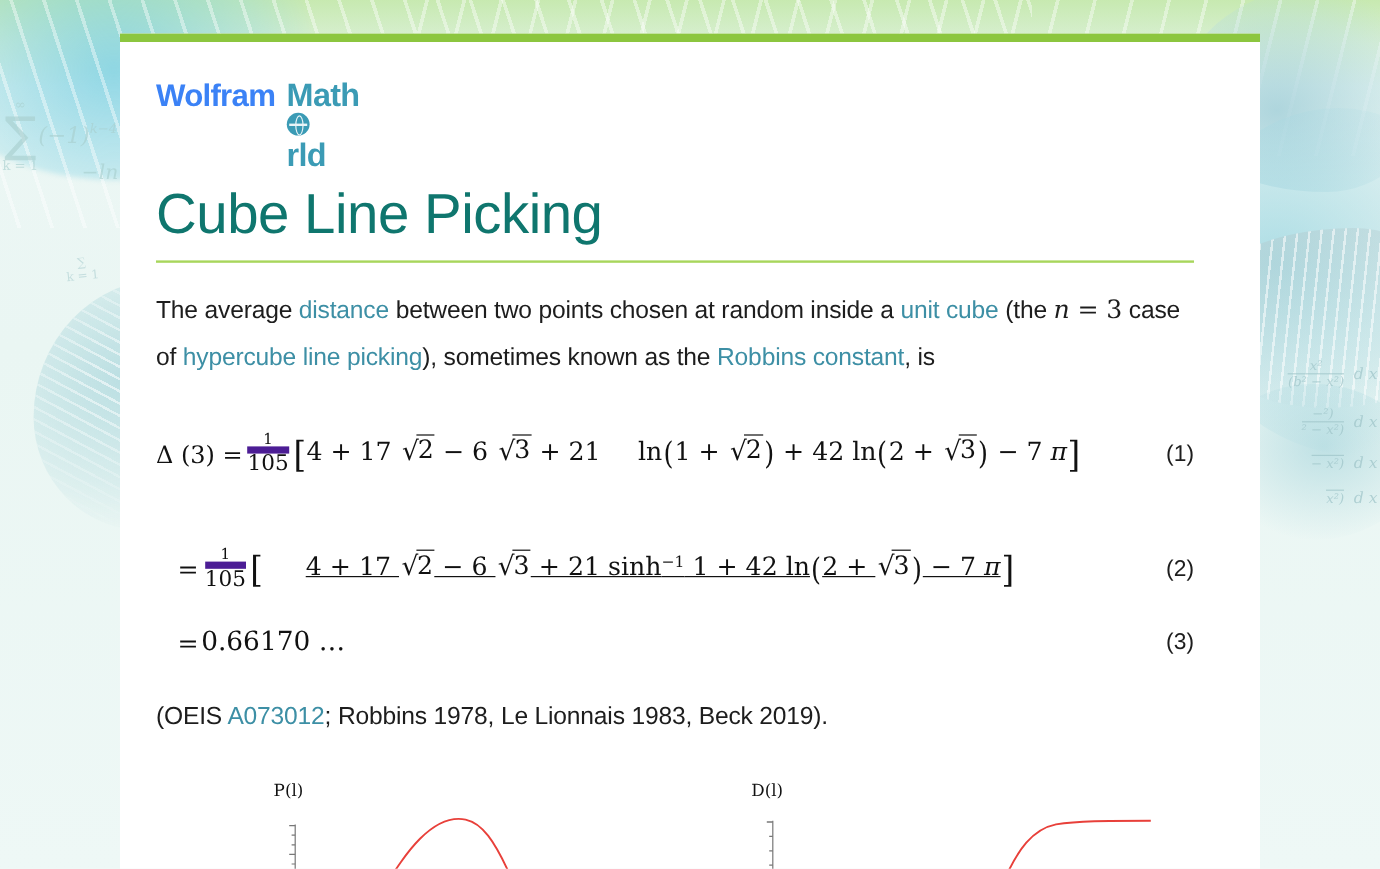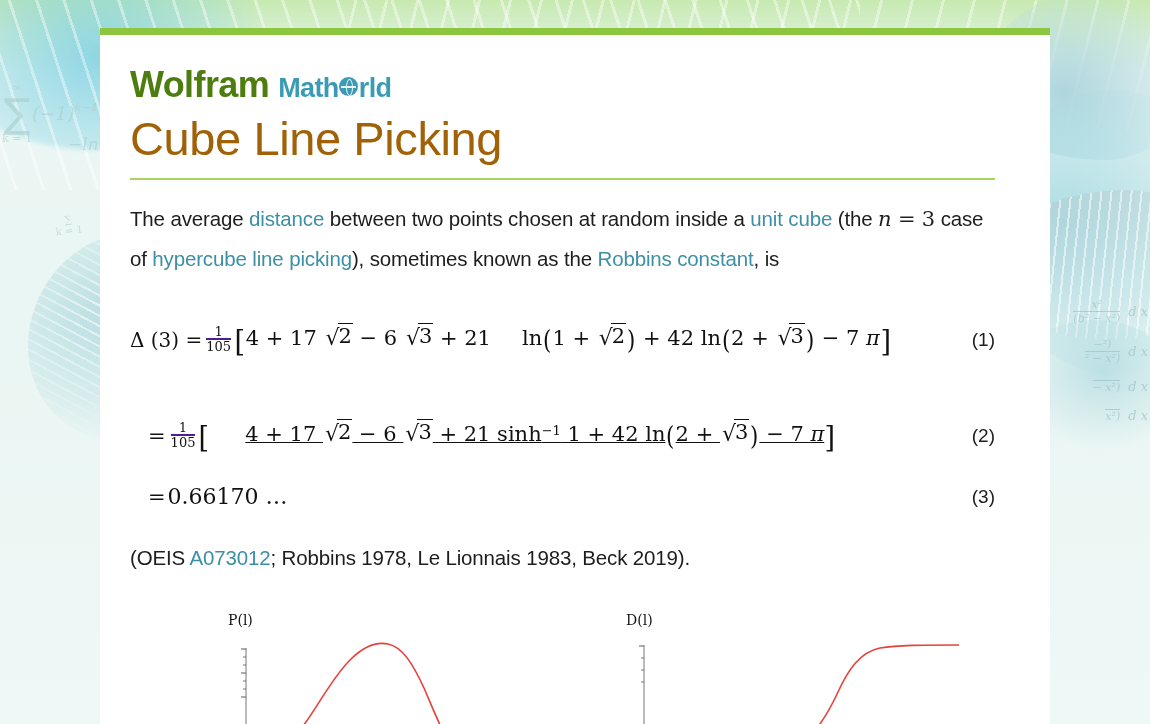--- a/index.html
+++ b/index.html
@@ -203,33 +203,34 @@
   .card-inner { padding: 20px 55px 0 30px; }
 
   
   #site-logo {
     display: flex;
     align-items: baseline;
     margin: 9px 0 2px 0;
     white-space: nowrap;
   }
   #site-logo .lw-wolfram {
-    font-size: 36px;
+    font-size: 26px;
     font-weight: 700;
-    color: #4d7c0f;
+    color: #3b82f6;
     letter-spacing: -0.6px;
   }
   #site-logo .lw-mathworld {
     font-size: 27px;
     font-weight: 700;
     color: #3b9bb5;
     letter-spacing: -0.6px;
     margin-left: 9px;
     display: inline-flex;
     align-items: baseline;
+    flex-direction: column;
   }
   #site-logo .lw-globe {
     display: inline-block;
     width: 19px; height: 19px;
     border-radius: 50%;
     background: #3b9bb5;
     position: relative;
     transform: translateY(-1px);
     margin: 0 .5px;
   }
@@ -251,21 +252,21 @@
     font-size: 8.2px;
     line-height: 1.32;
     font-weight: 600;
     letter-spacing: .1px;
     transform: translateY(-9px);
   }
   #site-logo .lw-tag b { font-weight: 800; color: #5a5a5a; }
 
   
   #page-title {
-    color: #a16207;
+    color: #0f766e;
     font-size: 47px;
     font-weight: 400;
     letter-spacing: -0.4px;
     margin: 6px 0 0 0;
     line-height: 1.15;
   }
   #title-rule {
     border: 0;
     border-top: 2.5px solid #a8d65c;
     margin: 12px 0 0 0;
@@ -312,21 +313,21 @@
   .frac {
     display: inline-block;
     vertical-align: middle;
     text-align: center;
     line-height: 1.05;
     margin: 0 3px;
     position: relative;
     top: -1px;
   }
   .frac .num { display: block; font-size: 12.5px; }
-  .frac .den { display: block; font-size: 13px; border-top: 2px solid #4c1d95; padding-top: 0px; }
+  .frac .den { display: block; font-size: 18px; border-top: 6px solid #4c1d95; padding-top: 0px; }
   .rad { display: inline-block; position: relative; padding-left: 2px; }
   .rad > .sym { font-size: 22px; }
   .rad > .rand {
     display: inline-block;
     border-top: 1px solid #111;
     padding: 0 1px;
     margin-left: -2px;
     position: relative;
     top: -1.5px;
   }

